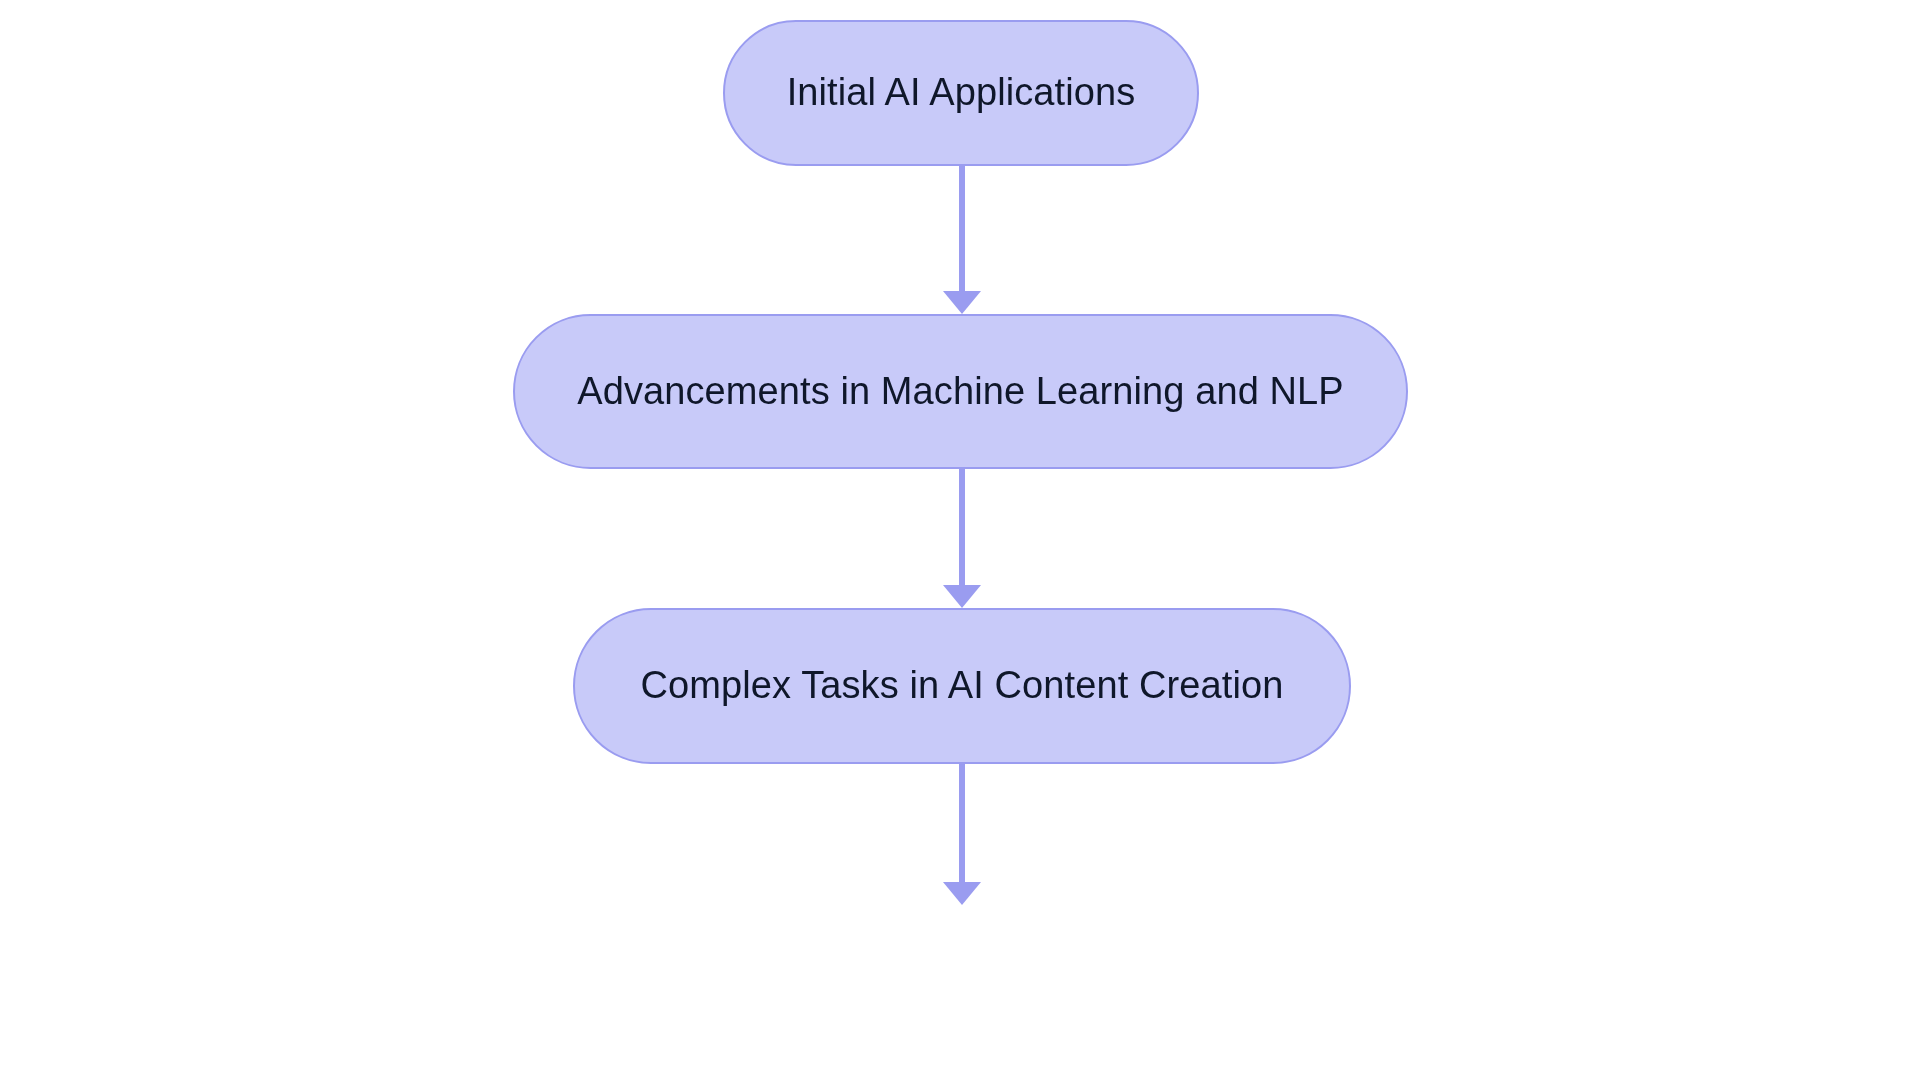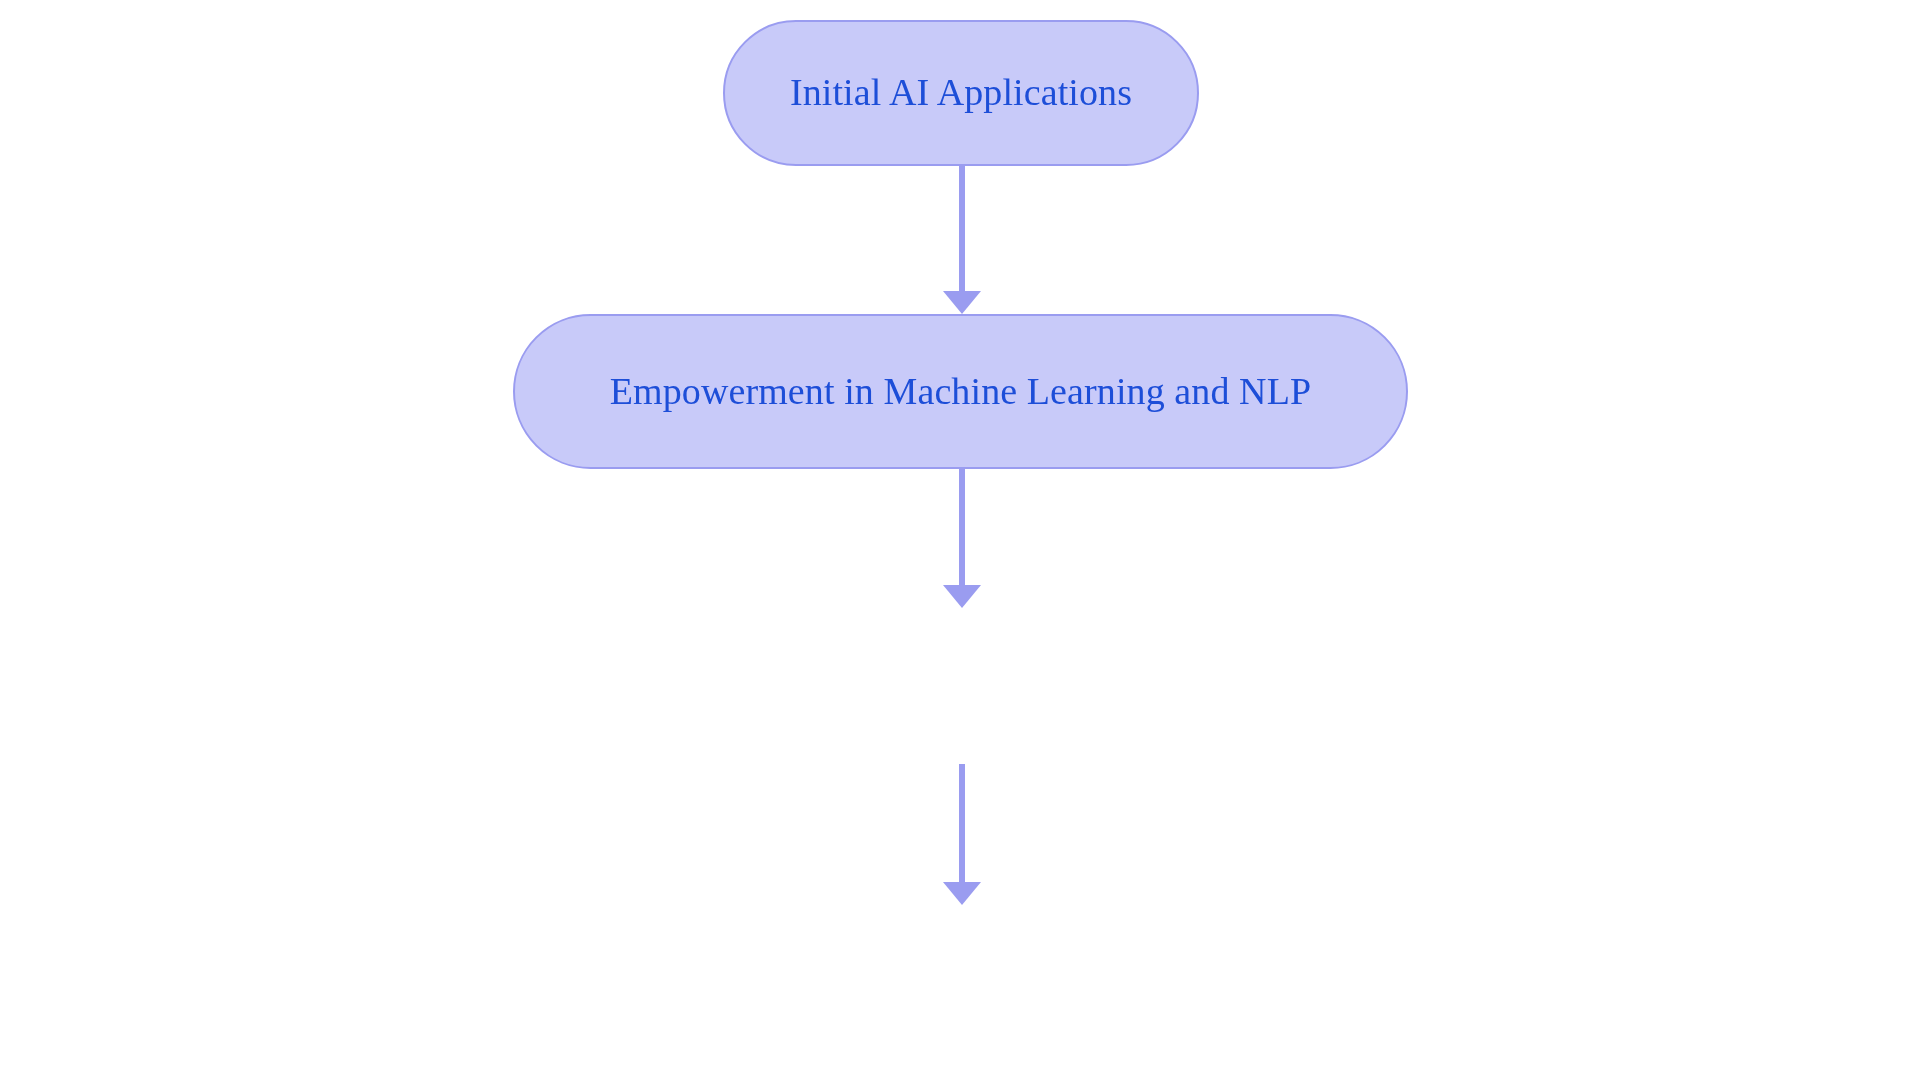--- a/index.html
+++ b/index.html
@@ -38,22 +38,22 @@
     box-sizing: border-box;
     display: flex;
     align-items: center;
     justify-content: center;
     background: #c8caf9;
     border: 2px solid #9a9cf0;
     border-radius: 80px;
     text-align: center;
   }
   .flow-node .node-label {
-    color: #1d4ed8;
-    font-family: Liberation Serif, serif;
+    color: #0f172a;
+    font-family: Liberation Sans, sans-serif;
     font-size: 38px;
     font-weight: 400;
     line-height: 1.15;
     letter-spacing: 0.1px;
     white-space: nowrap;
     padding: 0 28px;
   }
 
   
   #node-0 { left: 723px;  top: 20px;   width: 476px; height: 146px; }
@@ -82,18 +82,21 @@
       <line x1="962" y1="764" x2="962" y2="883" stroke="#9a9cf0" stroke-width="6"></line>
       <polygon points="943,882 981,882 962,905" fill="#9a9cf0"></polygon>
     </g>
   </svg>
 
   <div class="flow-node" id="node-0">
     <span class="node-label">Initial AI Applications</span>
   </div>
 
   <div class="flow-node" id="node-1">
-    <span class="node-label">Empowerment in Machine Learning and NLP</span>
+    <span class="node-label">Advancements in Machine Learning and NLP</span>
   </div>
 
+  <div class="flow-node" id="node-2">
+    <span class="node-label">Complex Tasks in AI Content Creation</span>
+  </div>
 
 
 </div>
 
 </body></html>

